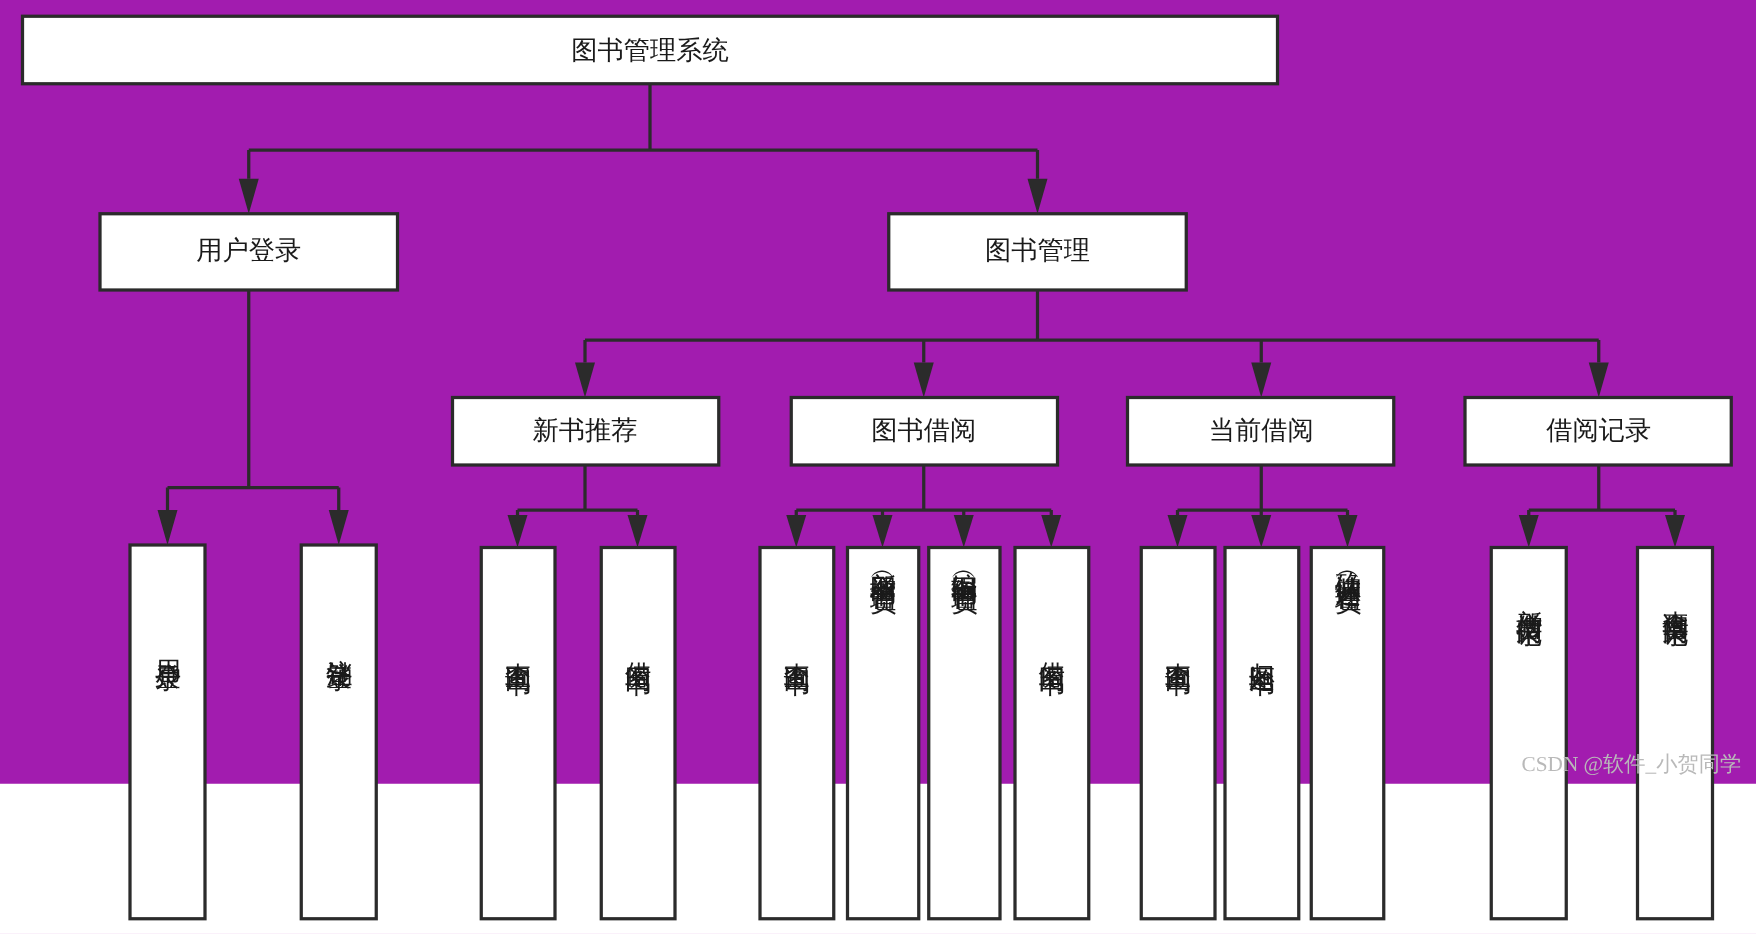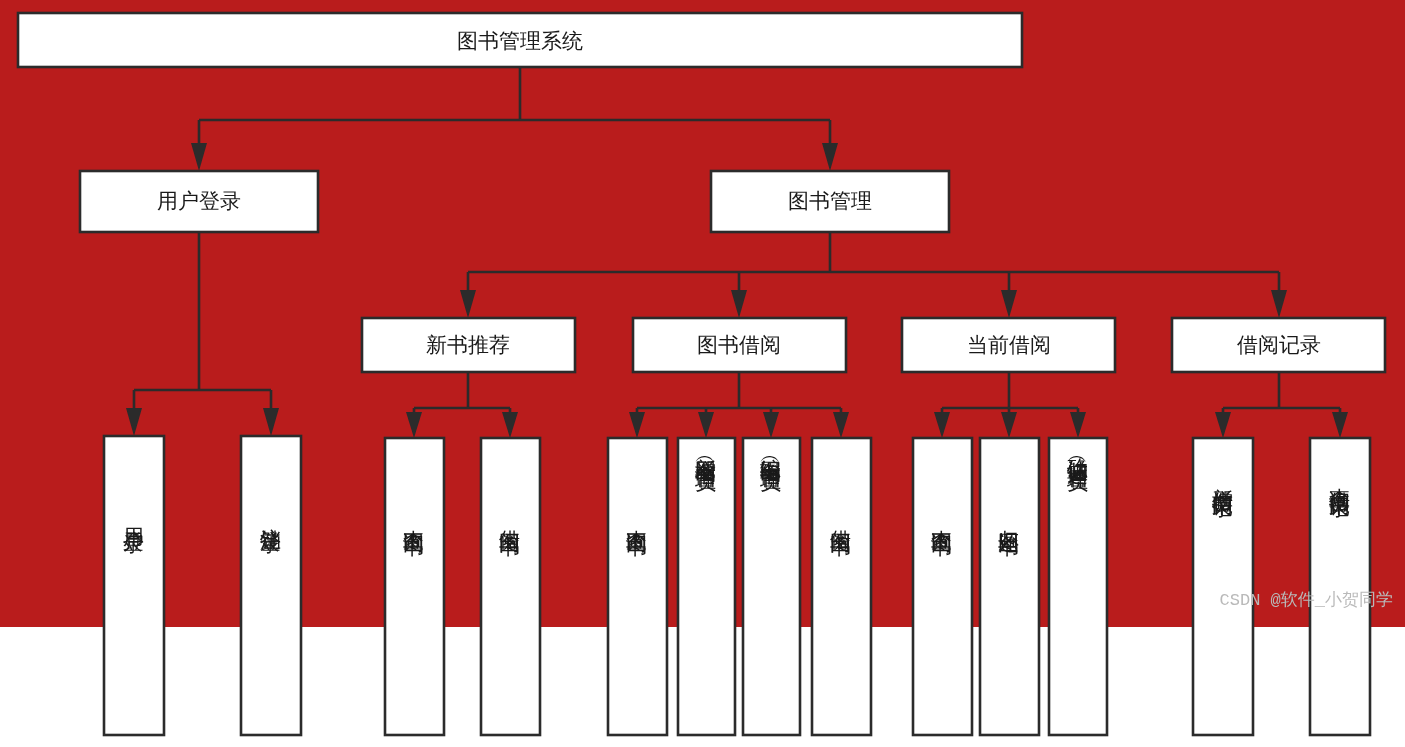--- a/index.html
+++ b/index.html
@@ -10,21 +10,21 @@
   body {
     width: 1405px;
     height: 747px;
     overflow: hidden;
     font-family: "Liberation Sans", "DejaVu Sans", sans-serif;
   }
   #diagram-root {
     position: relative;
     width: 1405px;
     height: 627px;
-    background: #b91c1c;
+    background: #a21caf;
   }
   svg#tree-svg {
     position: absolute;
     left: 0;
     top: 0;
     width: 1405px;
     height: 747px;
     display: block;
   }
   .node-box {
@@ -54,22 +54,22 @@
     fill: #1a1a1a;
     font-size: 21px;
     text-anchor: middle;
     writing-mode: vertical-rl;
     glyph-orientation-vertical: 0;
     letter-spacing: 2px;
   }
   .watermark {
     position: absolute;
     right: 12px;
-    bottom: 16px;
-    font-family: Liberation Mono, monospace;
+    bottom: 4px;
+    font-family: Liberation Serif, serif;
     font-size: 17px;
     color: #b9b9b9;
     white-space: nowrap;
     user-select: none;
   }
 </style>
 </head>
 <body>
 
 <div id="diagram-root">

